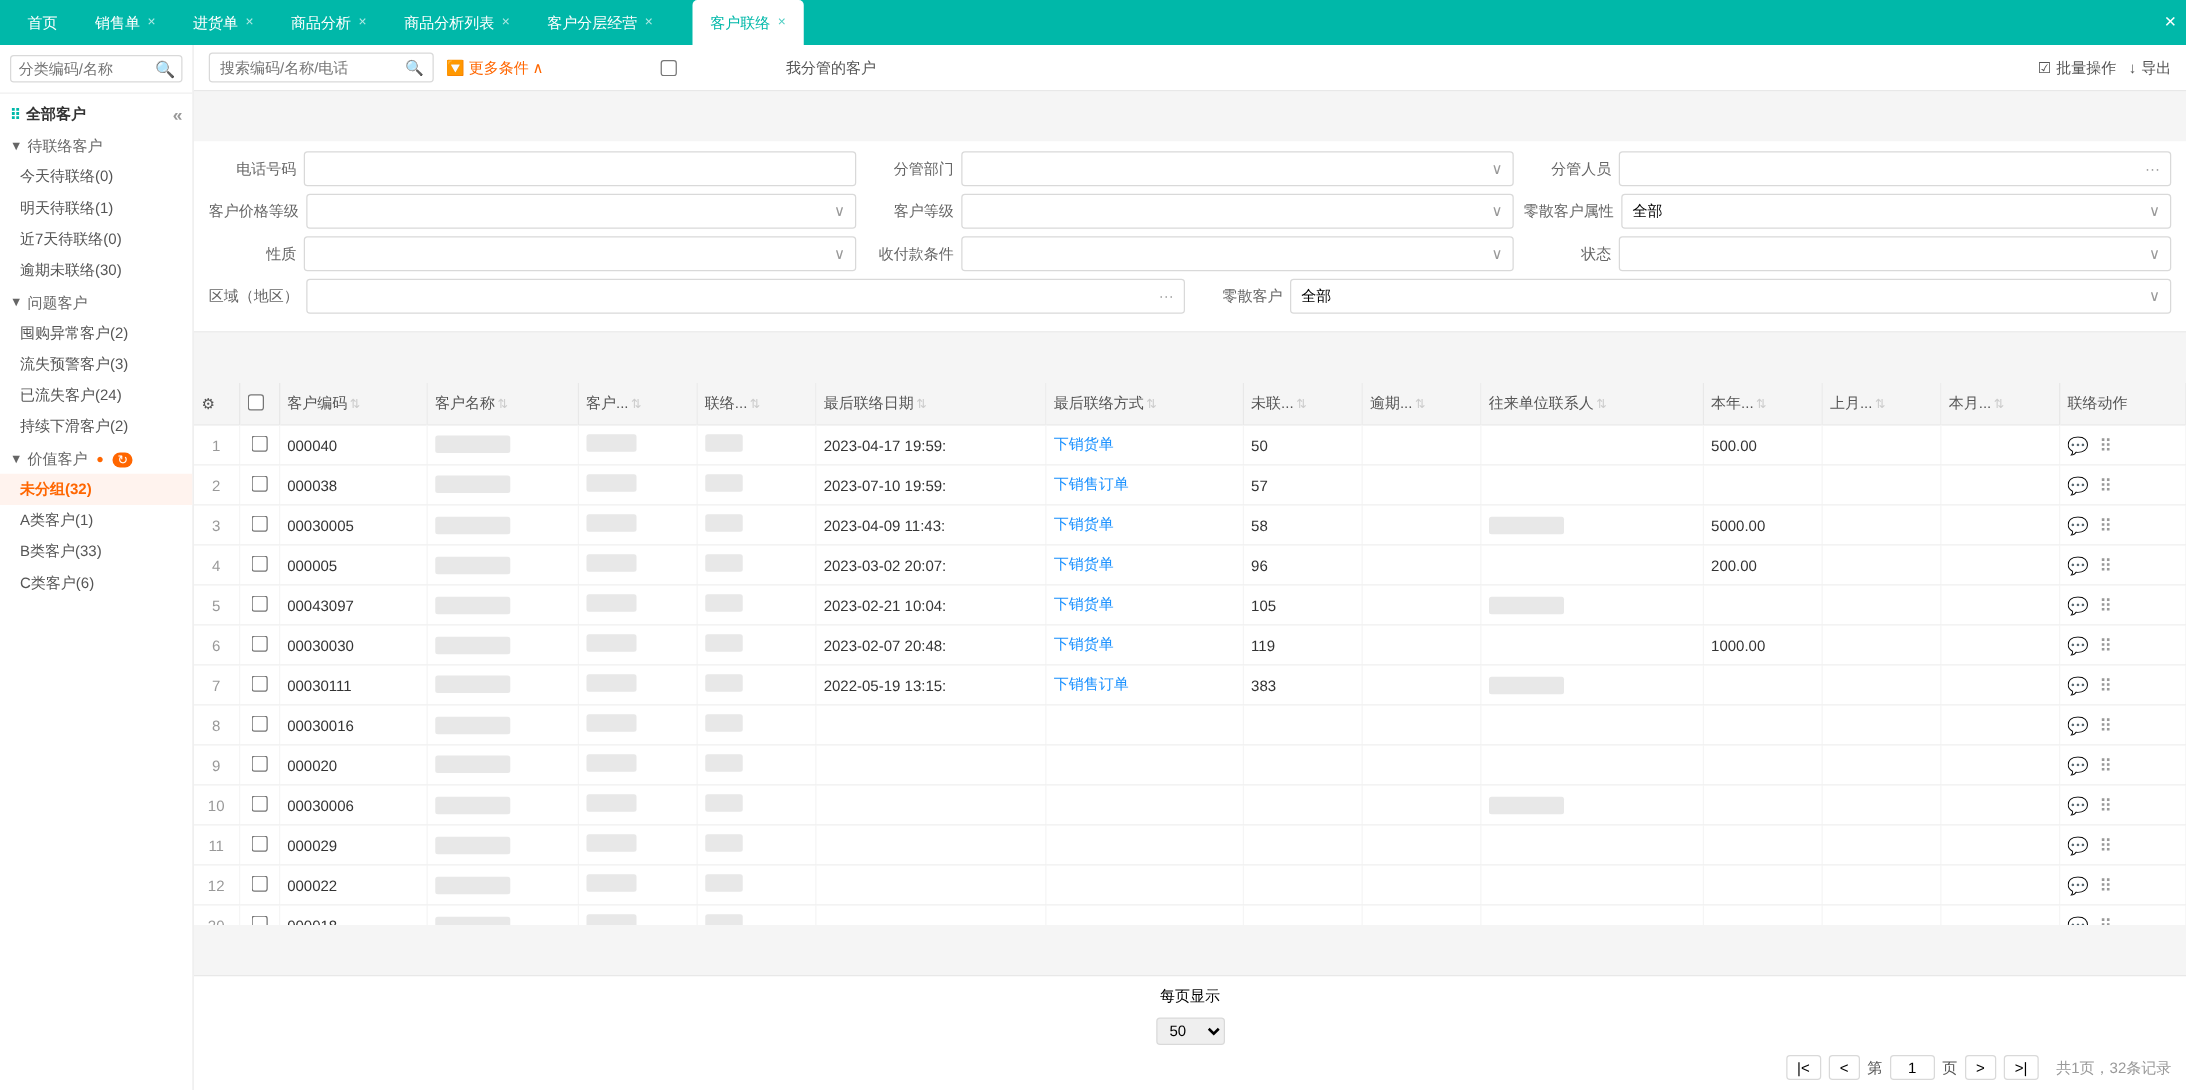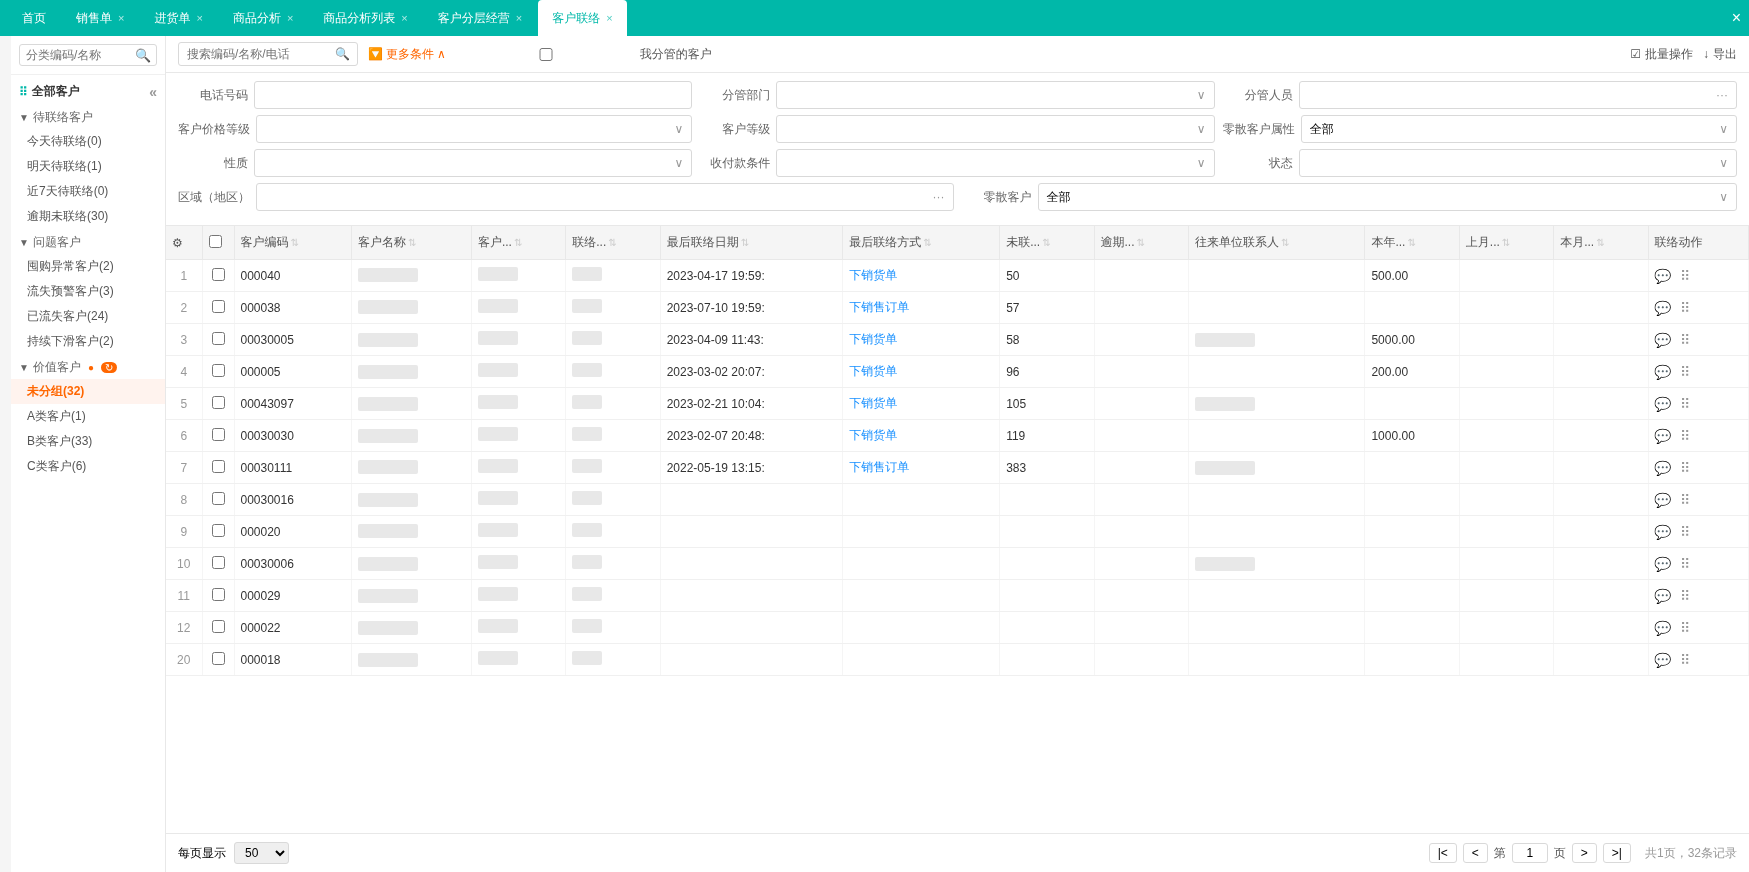--- a/index.html
+++ b/index.html
@@ -23,41 +23,41 @@
       color: #fff;
       cursor: pointer;
       font-size: 13px;
       white-space: nowrap;
       position: relative;
     }
     .nav-tab.active {
       background: #fff;
       color: #00b8a9;
       border-radius: 4px 4px 0 0;
+      margin-left: 16px;
     }
     .nav-tab .close-x {
       margin-left: 6px;
       font-size: 11px;
       opacity: 0.7;
     }
     .nav-close-btn {
       position: absolute;
       right: 8px;
       top: 50%;
       transform: translateY(-50%);
       color: #fff;
       cursor: pointer;
       font-size: 16px;
     }
 
     
     .main-layout {
       display: flex;
       height: calc(872px - 36px);
-      margin-left: 11px;
     }
 
     
     .sidebar {
       width: 155px;
       background: #fff;
       border-right: 1px solid #e8e8e8;
       display: flex;
       flex-direction: column;
       overflow-y: auto;
@@ -122,20 +122,21 @@
       font-weight: bold;
     }
 
     
     .content-area {
       flex: 1;
       display: flex;
       flex-direction: column;
       overflow: hidden;
       background: #f5f5f5;
+      gap: 40px;
     }
 
     
     .filter-bar {
       background: #fff;
       padding: 6px 12px;
       display: flex;
       align-items: center;
       gap: 10px;
       border-bottom: 1px solid #e8e8e8;
@@ -313,20 +314,21 @@
 
     
     .table-footer {
       background: #fff;
       border-top: 1px solid #e8e8e8;
       padding: 8px 12px;
       display: flex;
       align-items: center;
       gap: 8px;
       flex-shrink: 0;
+      flex-direction: column;
     }
     .page-size-select {
       border: 1px solid #d9d9d9;
       border-radius: 3px;
       padding: 2px 6px;
       font-size: 12px;
     }
     .pagination {
       margin-left: auto;
       display: flex;

